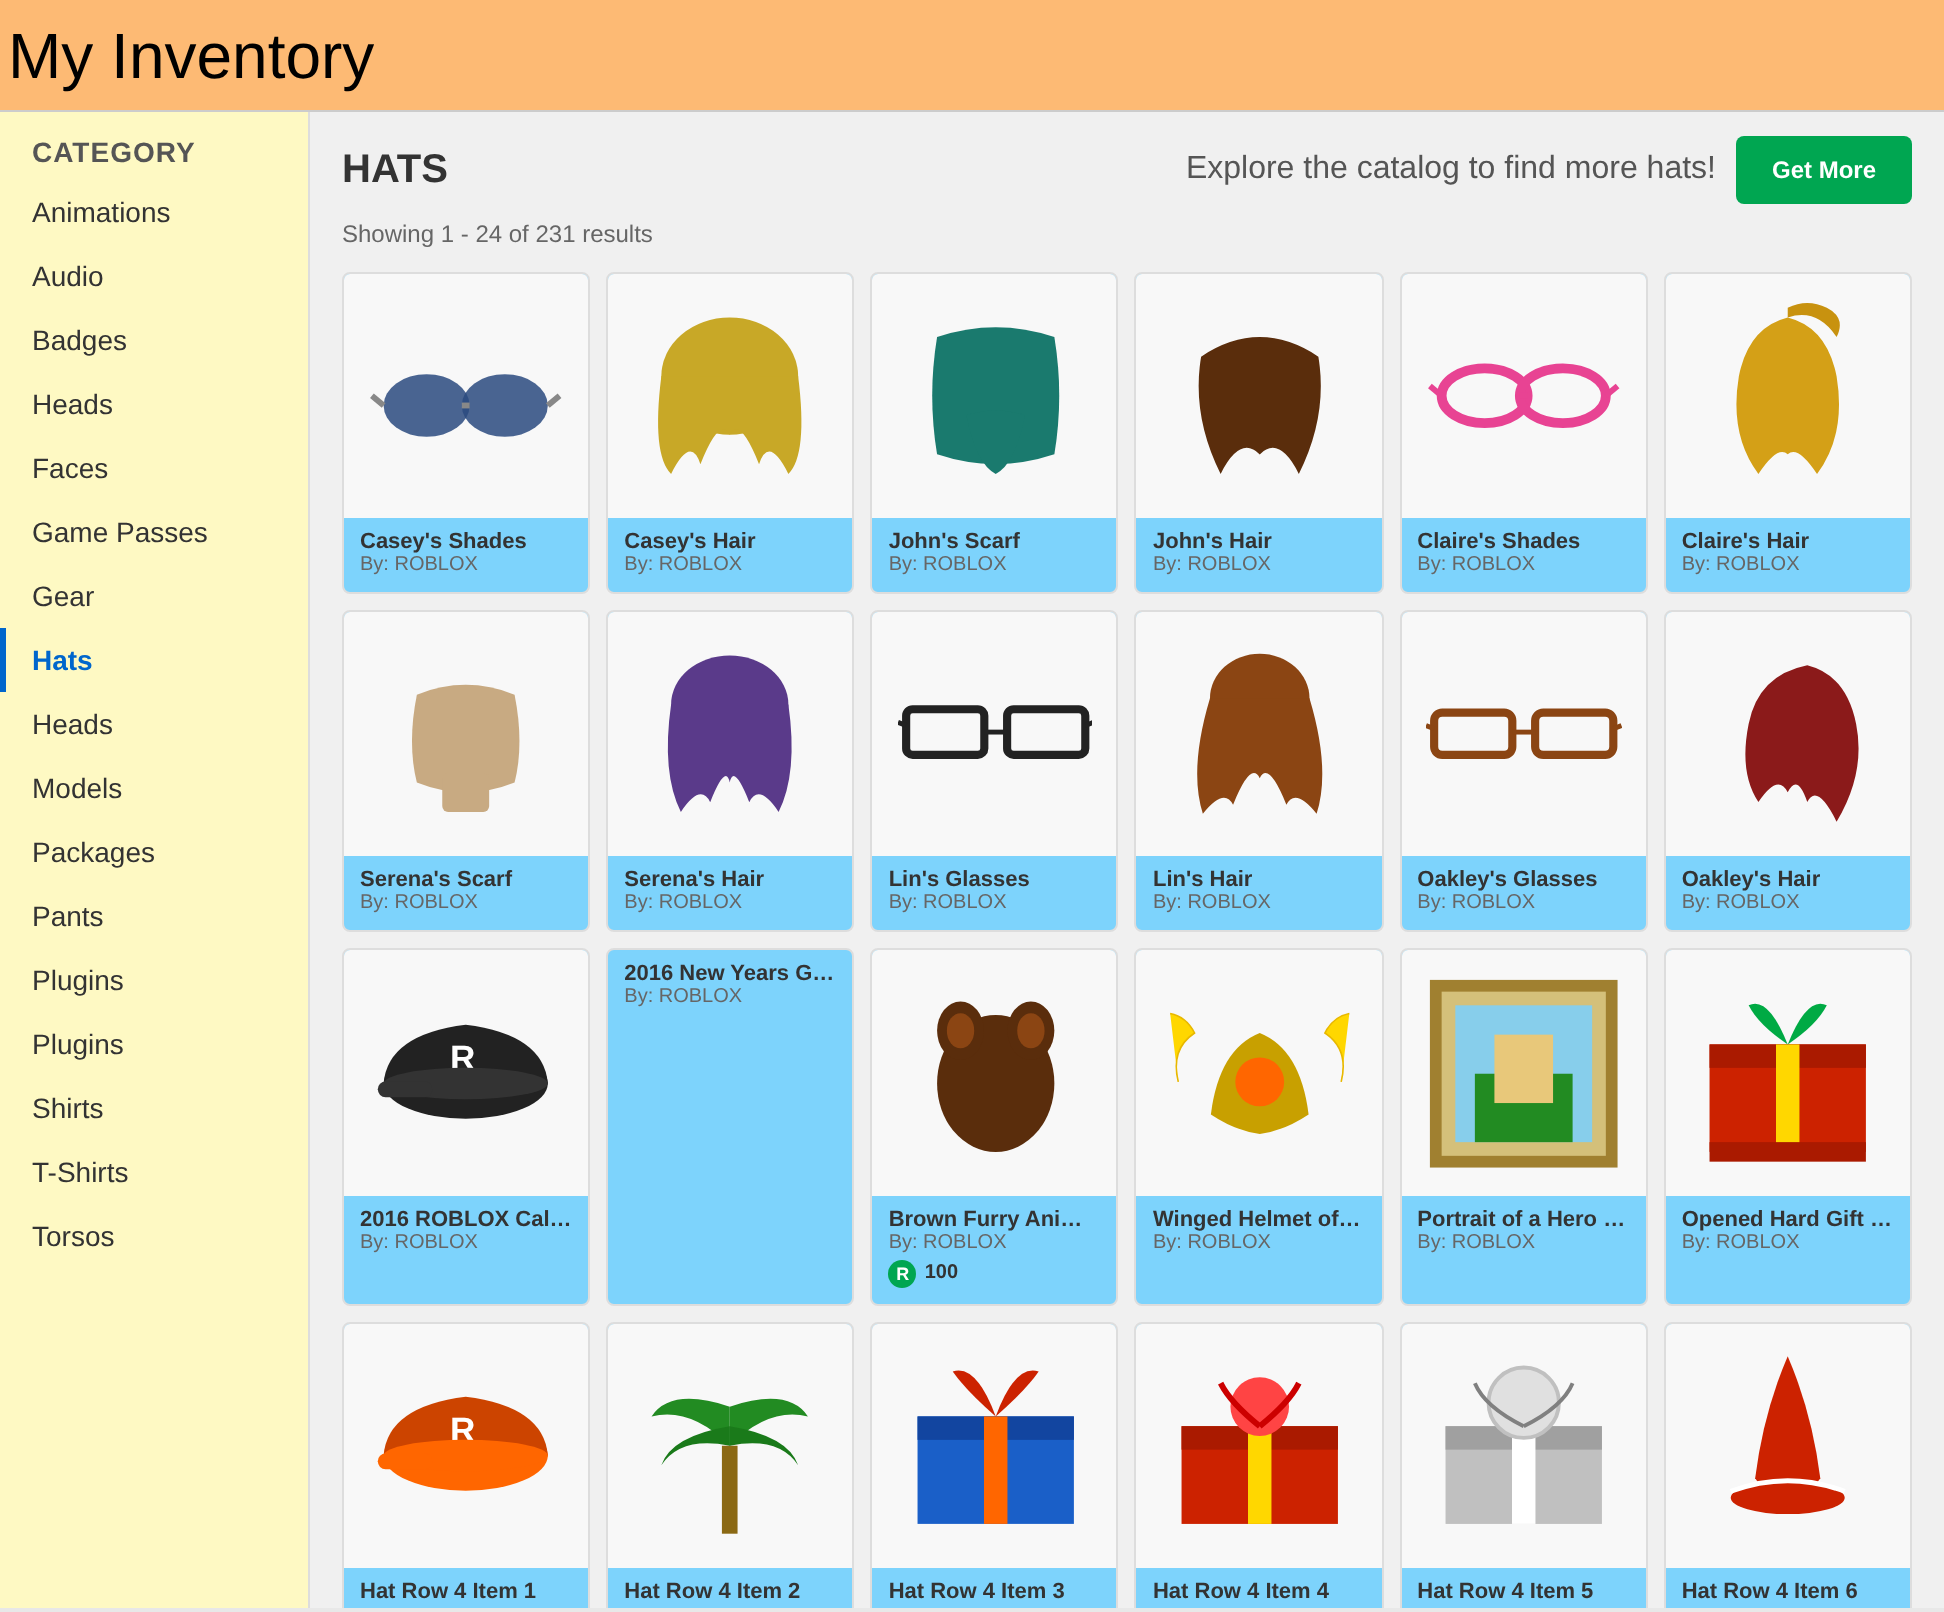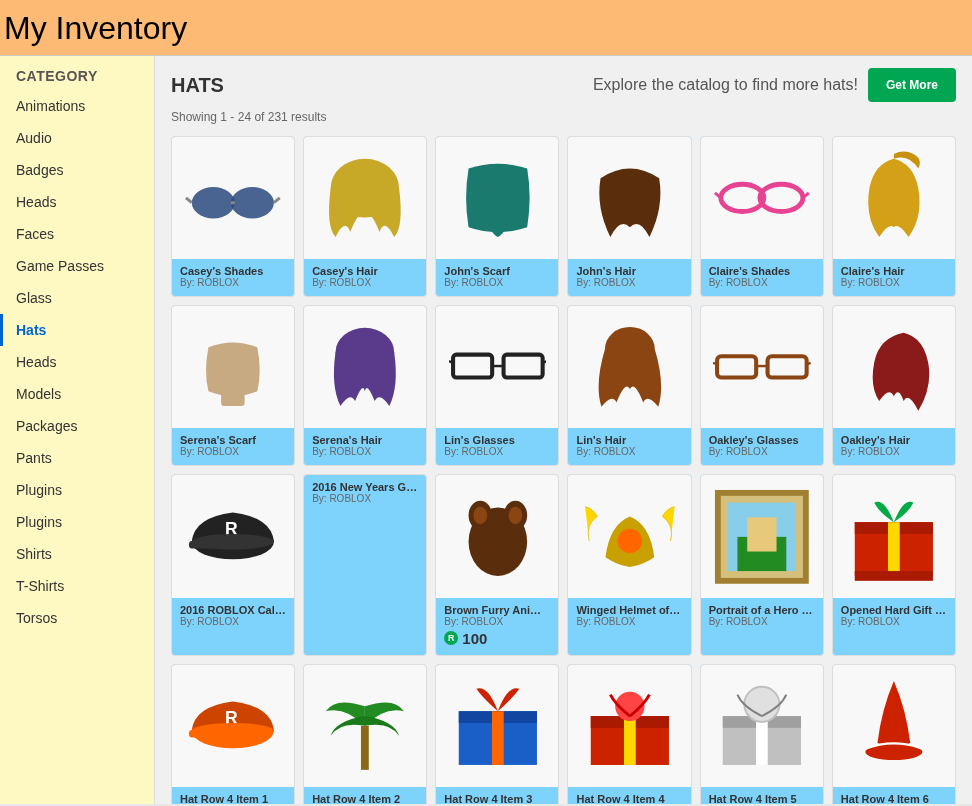--- a/index.html
+++ b/index.html
@@ -158,42 +158,42 @@
       border-radius: 50%;
       display: flex;
       align-items: center;
       justify-content: center;
       color: #fff;
       font-size: 9px;
       font-weight: bold;
     }
 
     .price-value {
-      font-size: 15px;
+      font-size: 10px;
       color: #333;
       font-weight: bold;
     }
   </style>
 </head>
 <body>
 
 <h1 class="page-title">My Inventory</h1>
 
 <div class="main-layout">
 
   <div class="sidebar">
     <div class="sidebar-category-header">CATEGORY</div>
     <div id="sidebar-items-container">
         <div class="sidebar-item">Animations</div>
         <div class="sidebar-item">Audio</div>
         <div class="sidebar-item">Badges</div>
         <div class="sidebar-item">Heads</div>
         <div class="sidebar-item">Faces</div>
         <div class="sidebar-item">Game Passes</div>
-        <div class="sidebar-item">Glass</div>
+        <div class="sidebar-item">Gear</div>
         <div class="sidebar-item active">Hats</div>
         <div class="sidebar-item">Heads</div>
         <div class="sidebar-item">Models</div>
         <div class="sidebar-item">Packages</div>
         <div class="sidebar-item">Pants</div>
         <div class="sidebar-item">Plugins</div>
         <div class="sidebar-item">Plugins</div>
         <div class="sidebar-item">Shirts</div>
         <div class="sidebar-item">T-Shirts</div>
         <div class="sidebar-item">Torsos</div>

